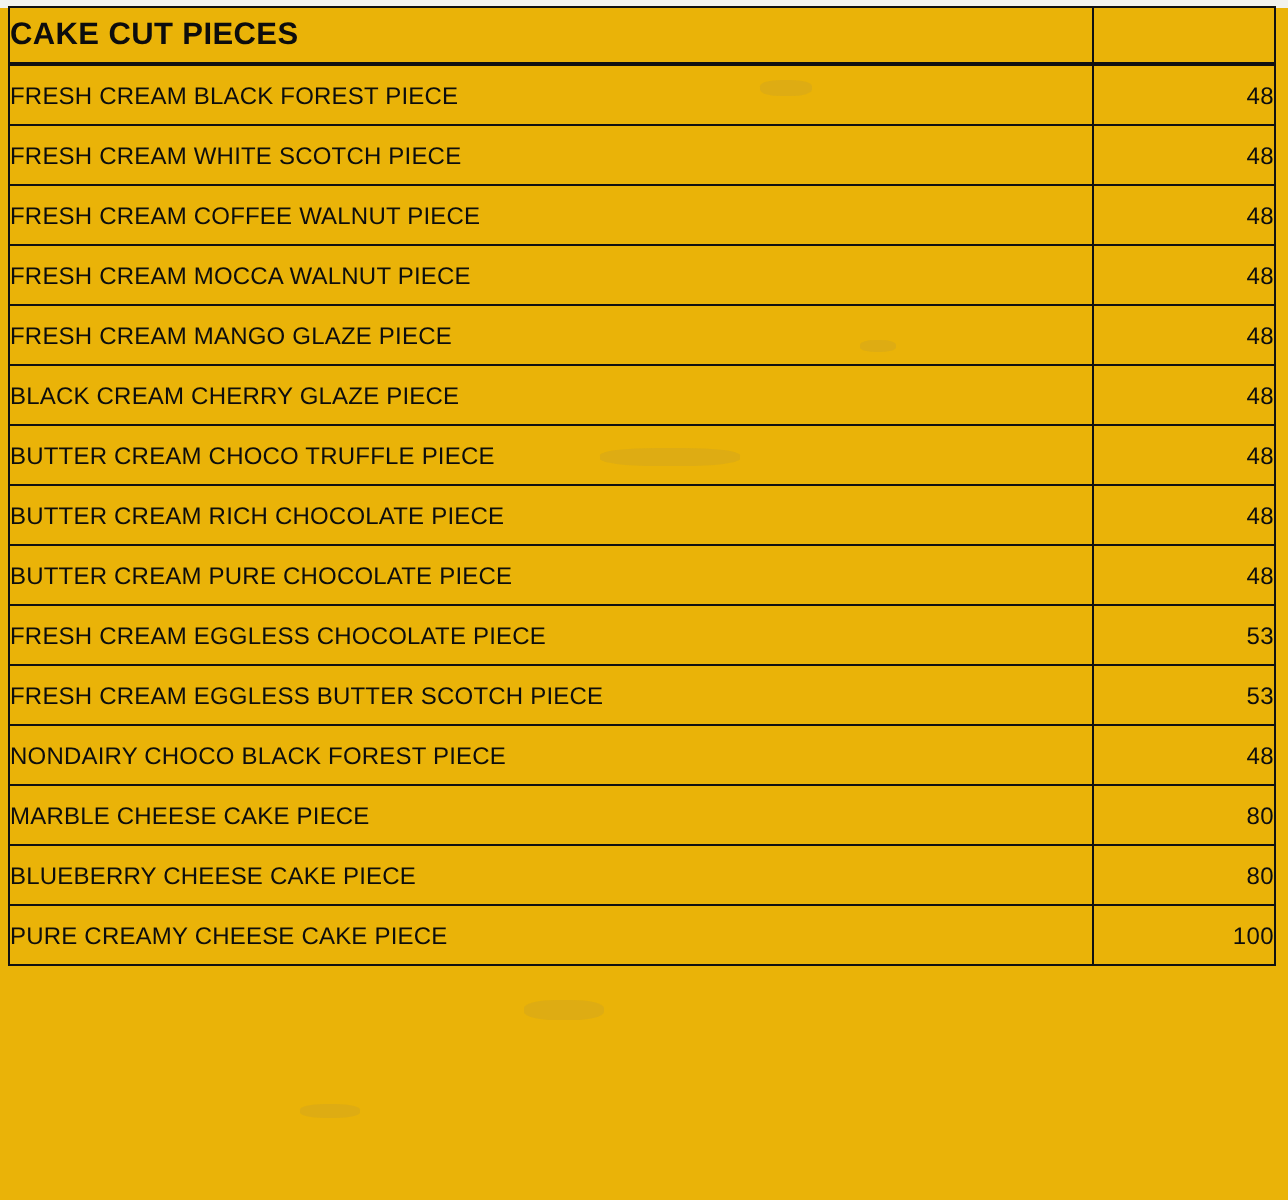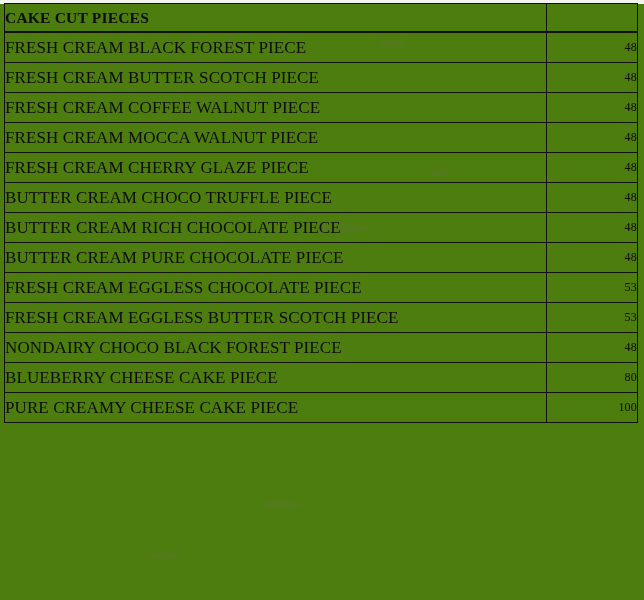--- a/index.html
+++ b/index.html
@@ -11,22 +11,21 @@
     width: 644px;
     height: 600px;
     font-family: "Liberation Sans", sans-serif;
     color: #0d0d0d;
     overflow: hidden;
   }
   .page {
     position: relative;
     width: 644px;
     height: 600px;
-    background: #4d7c0f;
-    font-family: Liberation Serif, serif;
+    background: #eab308;
   }
   
   .top-strip {
     position: absolute;
     left: 0;
     top: 0;
     width: 644px;
     height: 4px;
     background: #f2f2ee;
   }
@@ -58,21 +57,21 @@
     overflow: hidden;
   }
   .header-price {
     width: 90px;
     text-align: right;
     padding-right: 8px;
     font-size: 14px;
     font-weight: 400;
   }
   .item-name {
-    font-size: 17px;
+    font-size: 12px;
     font-weight: 400;
     letter-spacing: 0.1px;
     padding-left: 6px;
     white-space: nowrap;
     overflow: hidden;
     text-overflow: clip;
   }
   .item-price {
     width: 90px;
     text-align: right;
@@ -111,33 +110,37 @@
       <tr class="header-row">
         <td class="header-title">CAKE CUT PIECES</td>
         <td class="header-price"></td>
       </tr>
 
       <tr>
         <td class="item-name">FRESH CREAM BLACK FOREST PIECE</td>
         <td class="item-price">48</td>
       </tr>
       <tr>
-        <td class="item-name">FRESH CREAM BUTTER SCOTCH PIECE</td>
+        <td class="item-name">FRESH CREAM WHITE SCOTCH PIECE</td>
         <td class="item-price">48</td>
       </tr>
       <tr>
         <td class="item-name">FRESH CREAM COFFEE WALNUT PIECE</td>
         <td class="item-price">48</td>
       </tr>
       <tr>
         <td class="item-name">FRESH CREAM MOCCA WALNUT PIECE</td>
         <td class="item-price">48</td>
       </tr>
       <tr>
-        <td class="item-name">FRESH CREAM CHERRY GLAZE PIECE</td>
+        <td class="item-name">FRESH CREAM MANGO GLAZE PIECE</td>
+        <td class="item-price">48</td>
+      </tr>
+      <tr>
+        <td class="item-name">BLACK CREAM CHERRY GLAZE PIECE</td>
         <td class="item-price">48</td>
       </tr>
       <tr>
         <td class="item-name">BUTTER CREAM CHOCO TRUFFLE PIECE</td>
         <td class="item-price">48</td>
       </tr>
       <tr>
         <td class="item-name">BUTTER CREAM RICH CHOCOLATE PIECE</td>
         <td class="item-price">48</td>
       </tr>
@@ -151,20 +154,24 @@
       </tr>
       <tr>
         <td class="item-name">FRESH CREAM  EGGLESS BUTTER SCOTCH PIECE</td>
         <td class="item-price">53</td>
       </tr>
       <tr>
         <td class="item-name">NONDAIRY CHOCO BLACK FOREST PIECE</td>
         <td class="item-price">48</td>
       </tr>
       <tr>
+        <td class="item-name">MARBLE CHEESE CAKE PIECE</td>
+        <td class="item-price">80</td>
+      </tr>
+      <tr>
         <td class="item-name">BLUEBERRY CHEESE CAKE PIECE</td>
         <td class="item-price">80</td>
       </tr>
       <tr>
         <td class="item-name">PURE CREAMY CHEESE CAKE PIECE</td>
         <td class="item-price">100</td>
       </tr>
     </tbody>
   </table>
 </div>

